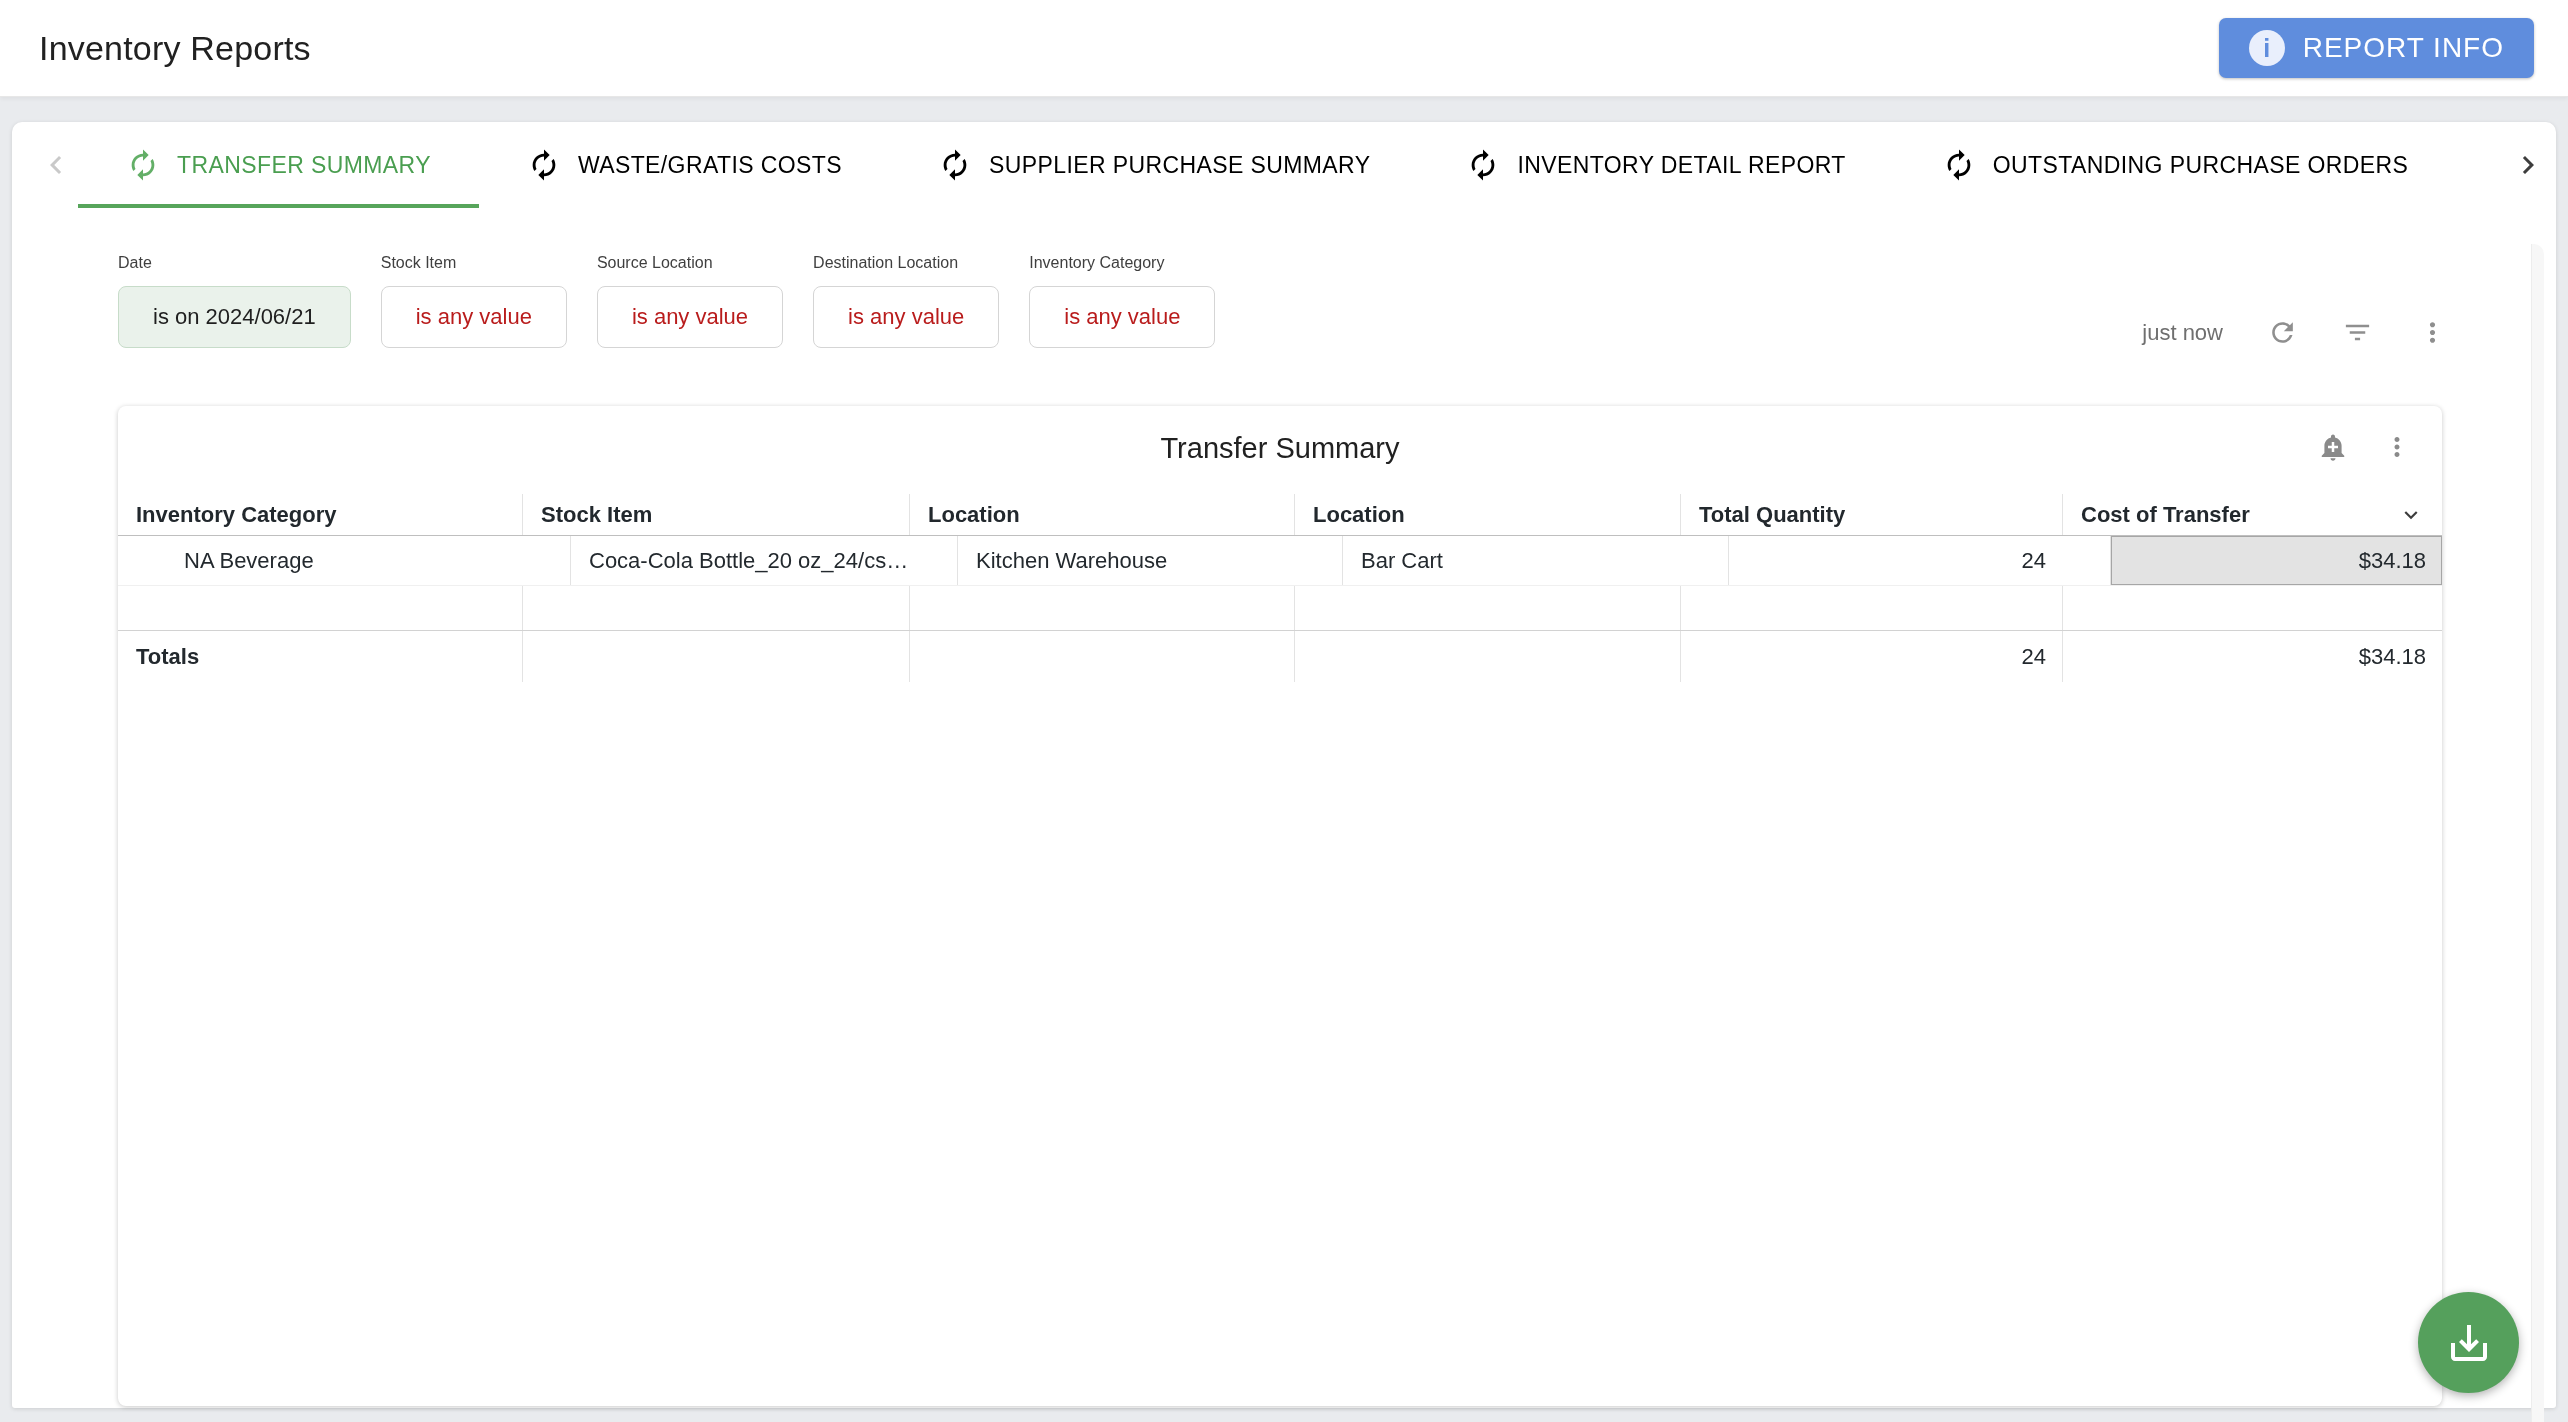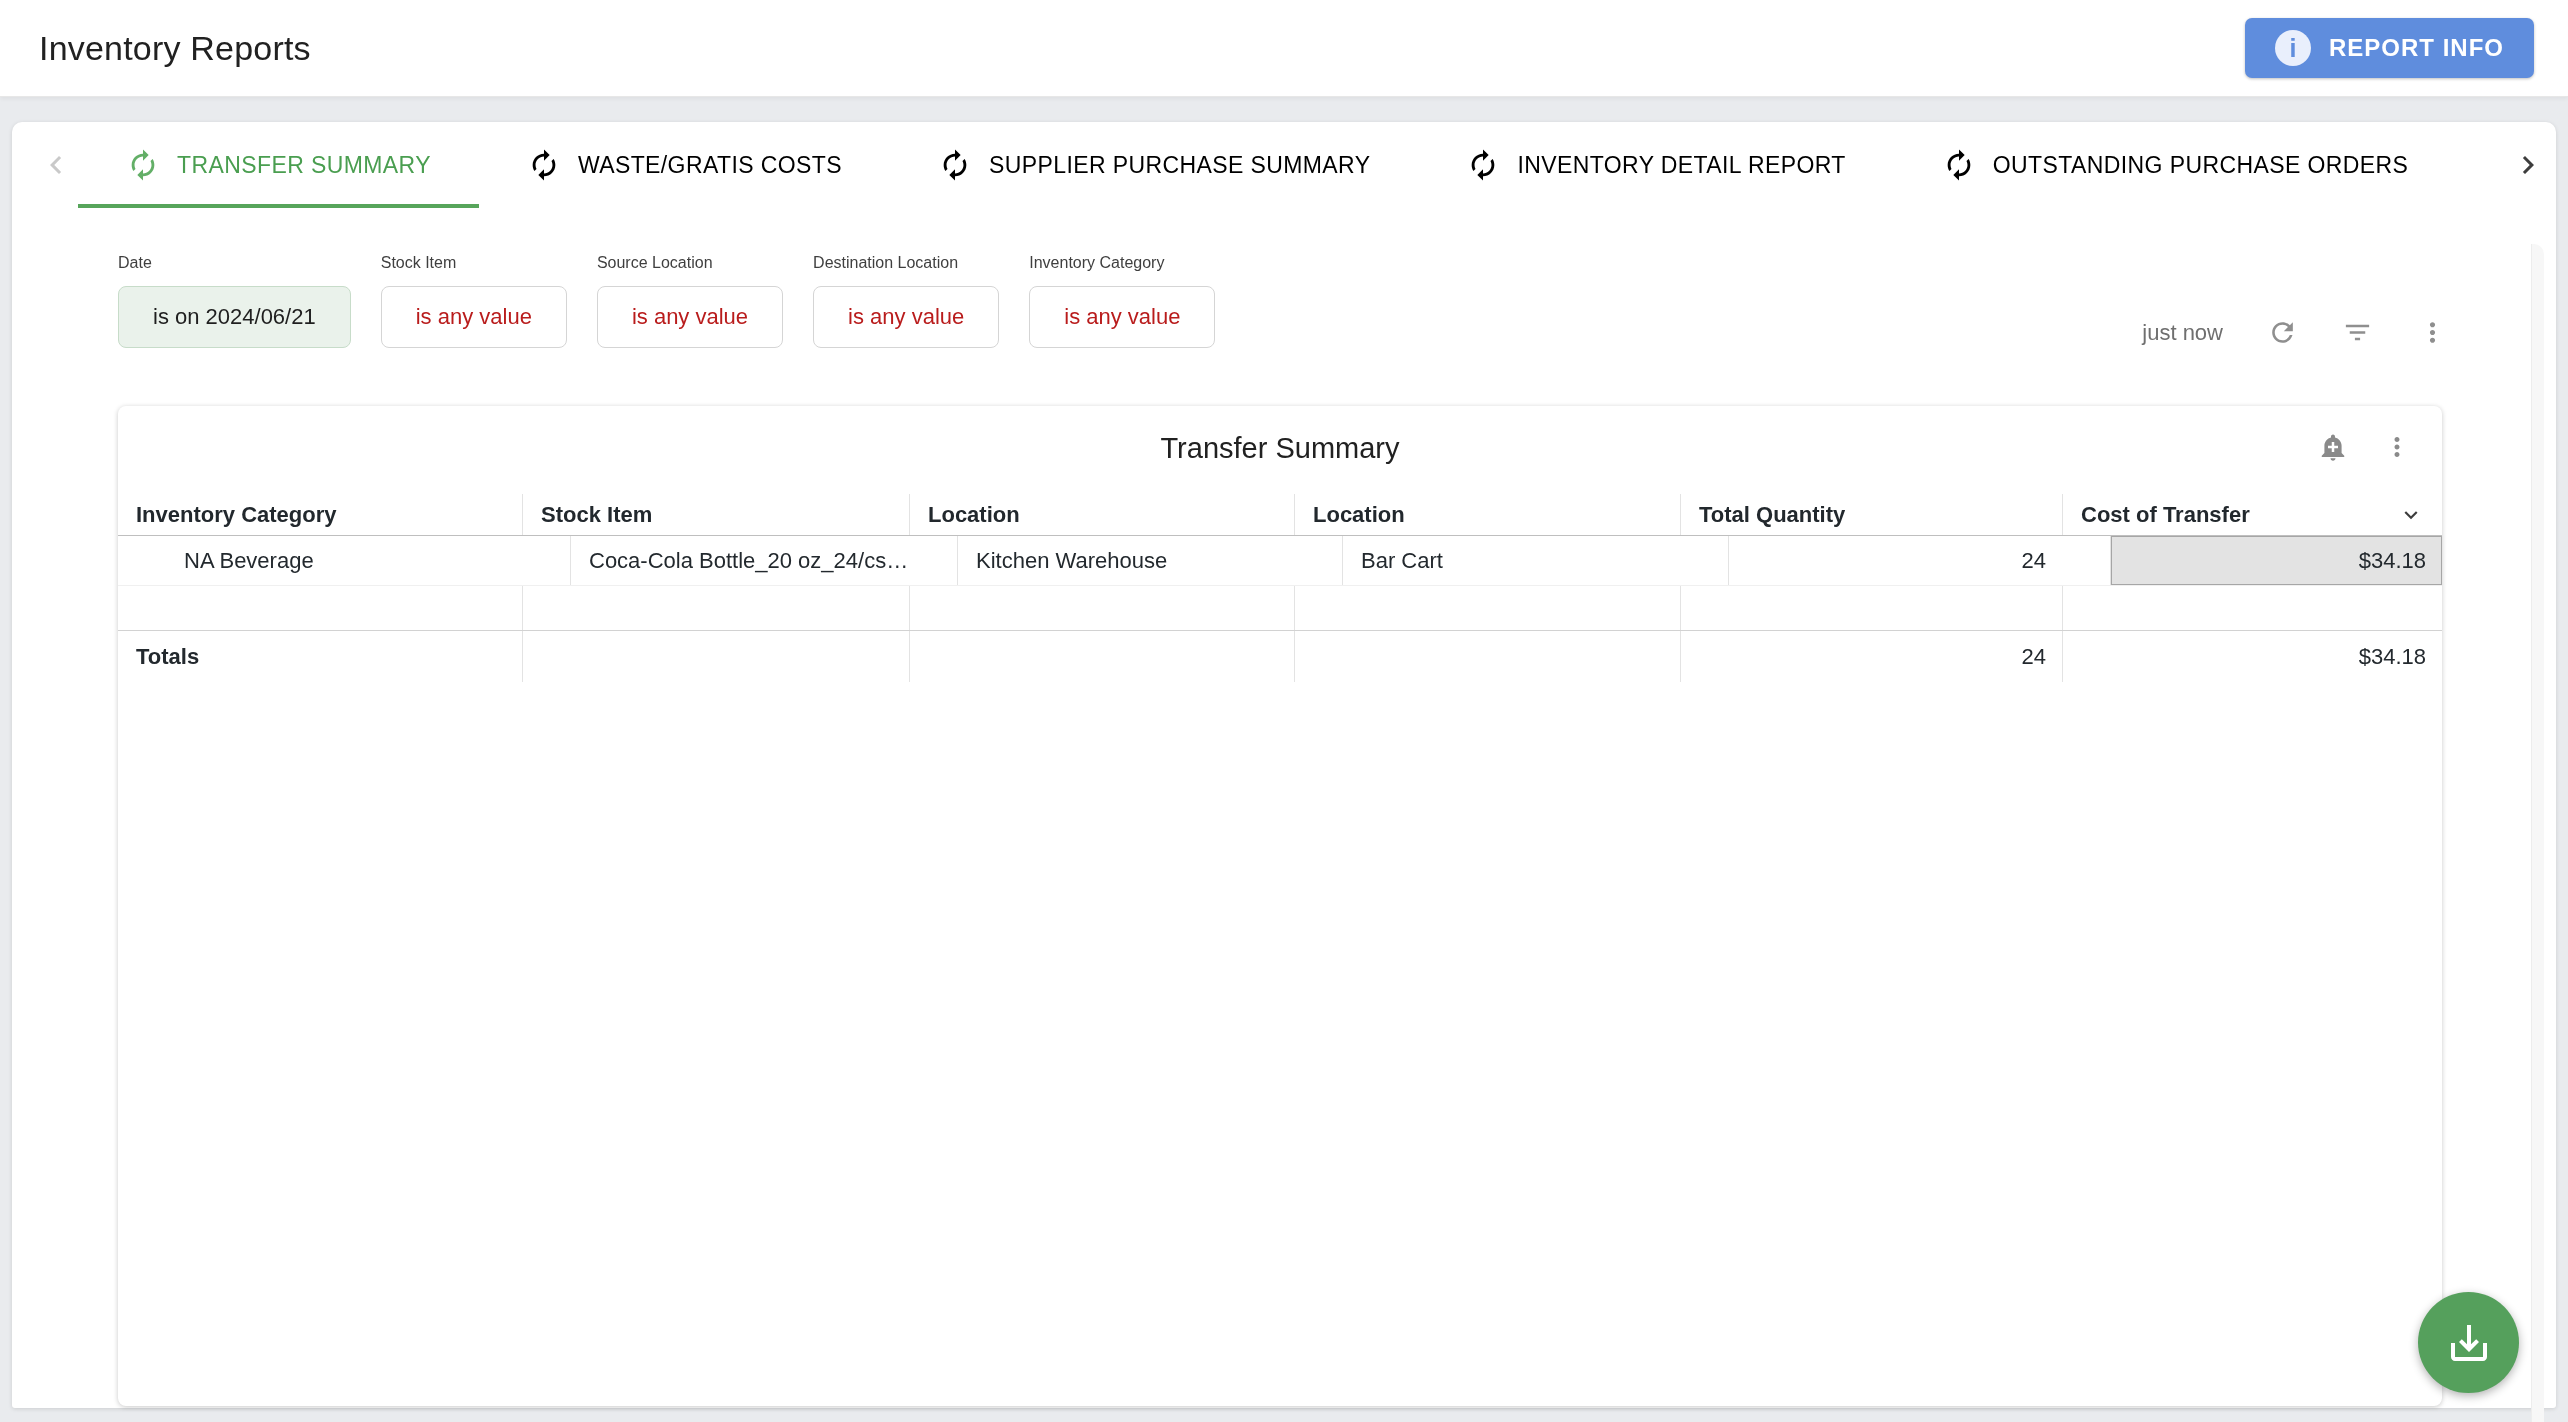--- a/index.html
+++ b/index.html
@@ -10,21 +10,21 @@
   
   .hdr { position:absolute; top:0; left:0; right:0; height:97px; background:#ffffff;
          border-bottom:1px solid #e7e7e7; box-shadow:0 2px 4px rgba(0,0,0,.05);
          display:flex; align-items:center; justify-content:space-between; padding:0 34px 0 39px; z-index:5; }
   .hdr h1 { font-size:34px; font-weight:400; color:#212121; letter-spacing:.2px; }
   .btn-report { display:flex; align-items:center; gap:18px; height:60px; padding:0 30px;
                 background:var(--button-blue); border:none; border-radius:7px; cursor:pointer;
                 box-shadow:0 1px 3px rgba(0,0,0,.25); }
   .info-circle { width:36px; height:36px; border-radius:50%; background:#e9effc; color:var(--button-blue);
                  font-weight:700; font-size:25px; display:flex; align-items:center; justify-content:center; }
-  .btn-report .lbl { color:#ffffff; font-size:24px; font-weight:700; letter-spacing:1px; }
+  .btn-report .lbl { color:#ffffff; font-size:28px; font-weight:400; letter-spacing:1px; }
 
   
   .panel { position:absolute; left:12px; top:122px; width:2544px; height:1286px; background:#ffffff;
            border-radius:10px 10px 3px 3px; box-shadow:0 1px 4px rgba(0,0,0,.13);padding-left:36px; }
 
   
   .tabbar { position:absolute; top:0; left:0; right:0; height:86px; display:flex; align-items:center; overflow:hidden; }
   .nav-chev { flex:0 0 auto; width:44px; height:44px; display:flex; align-items:center; justify-content:center; cursor:pointer; }
   .nav-chev.left  { margin-left:22px; color:#c9c9c9; }
   .nav-chev.right { margin-right:6px; color:#3d3d3d; }

